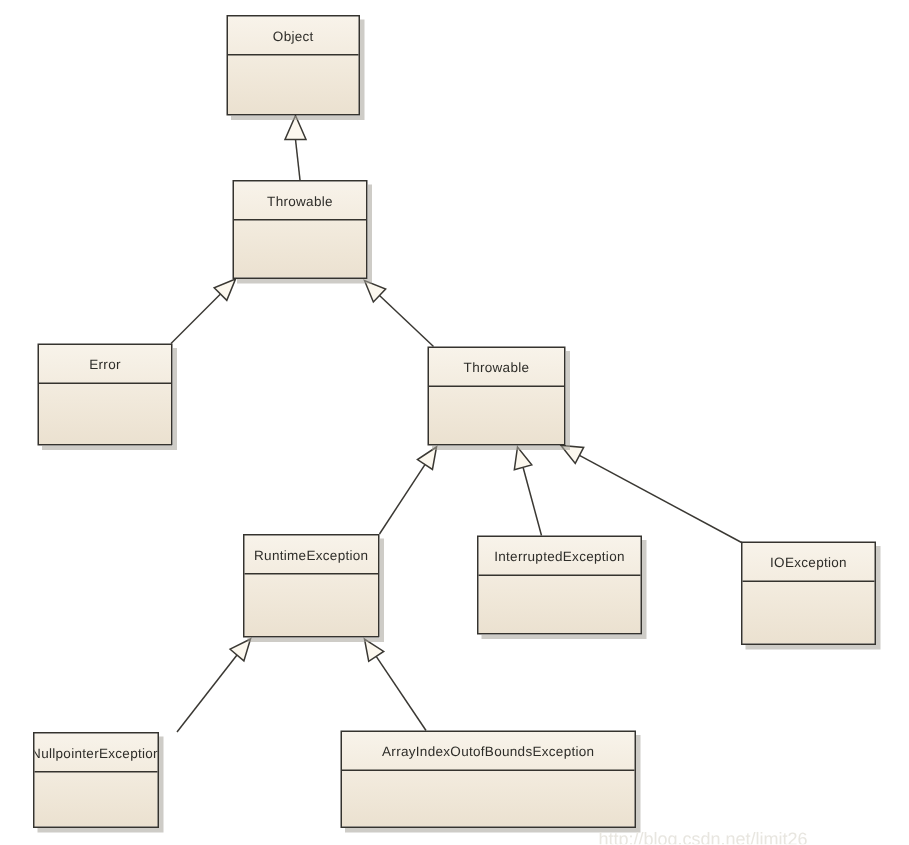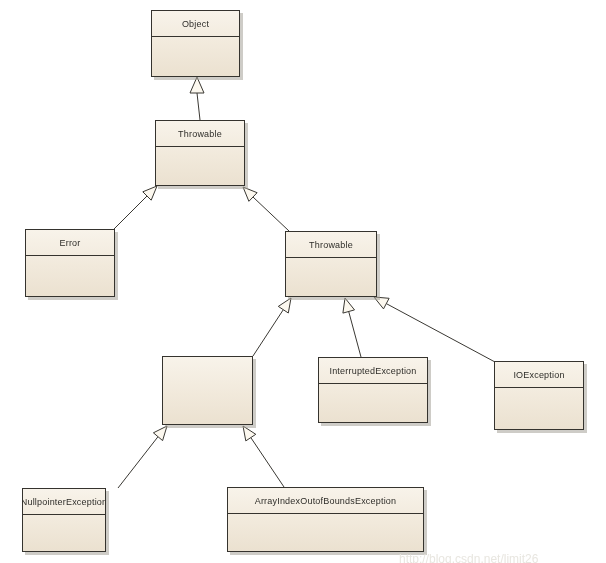--- a/index.html
+++ b/index.html
@@ -95,20 +95,21 @@
     <div class="uml-title">Error</div>
     <div class="uml-body"></div>
   </div>
 
   <div class="uml-class" style="left:285px;top:231px;width:92px;height:66px">
     <div class="uml-title">Throwable</div>
     <div class="uml-body"></div>
   </div>
 
   <div class="uml-class" style="left:162px;top:356px;width:91px;height:69px">
+    <div class="uml-title">RuntimeException</div>
     <div class="uml-body"></div>
   </div>
 
   <div class="uml-class" style="left:318px;top:357px;width:110px;height:66px">
     <div class="uml-title">InterruptedException</div>
     <div class="uml-body"></div>
   </div>
 
   <div class="uml-class" style="left:494px;top:361px;width:90px;height:69px">
     <div class="uml-title">IOException</div>

